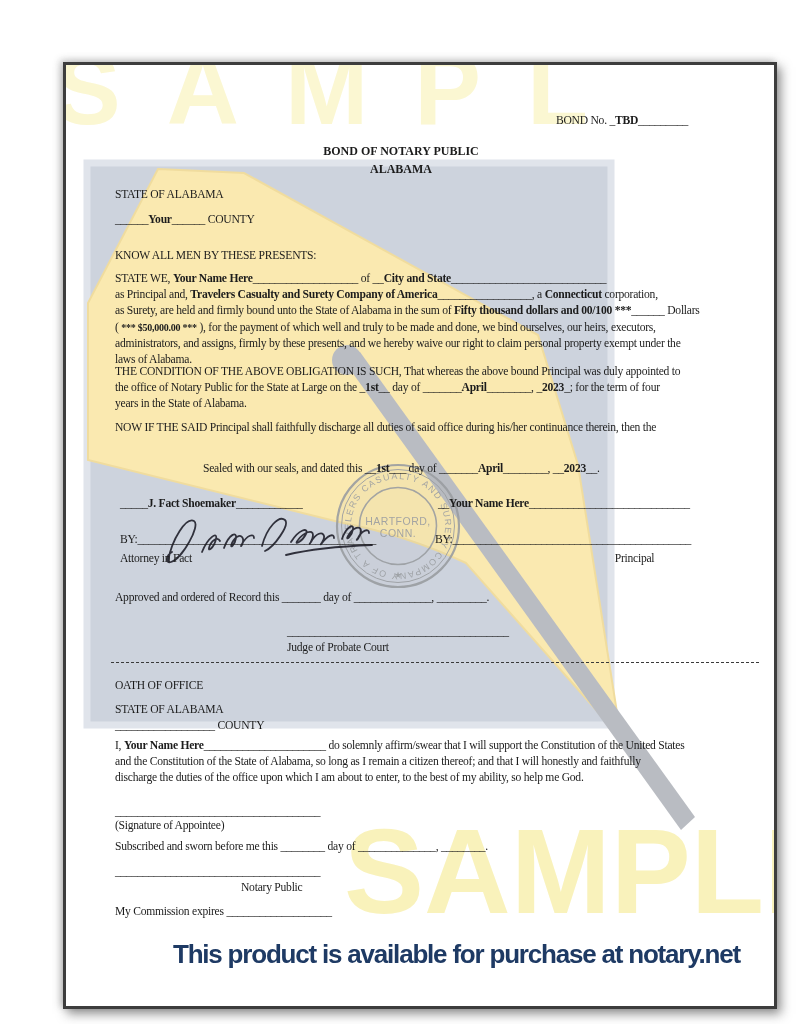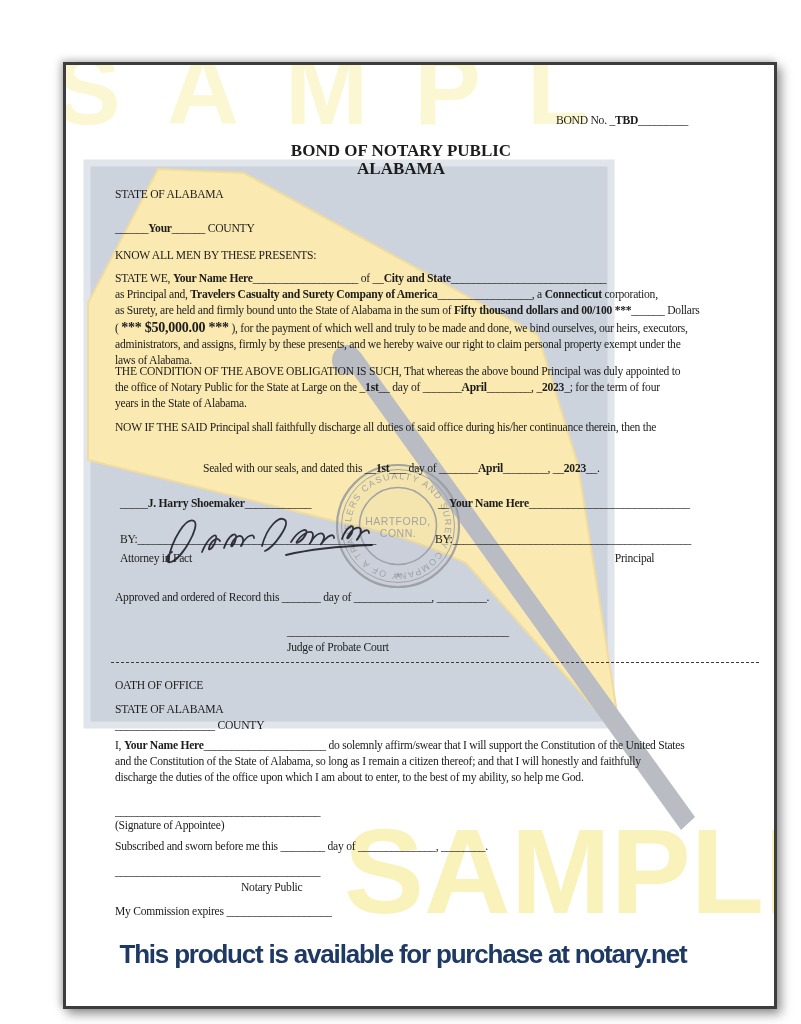--- a/index.html
+++ b/index.html
@@ -14,26 +14,26 @@
   .wm{position:absolute;font-family:"Liberation Sans",sans-serif;font-weight:bold;line-height:1;
       white-space:nowrap;pointer-events:none}
   .wm-top{left:-12px;top:-26px;font-size:100px;letter-spacing:46px;color:var(--watermark_top);
           width:582px;height:112px;overflow:hidden}
   .wm-bottom{left:278px;top:746px;font-size:120px;letter-spacing:0;color:var(--watermark_bottom)}
   .art{position:absolute;left:0;top:0;width:714px;height:947px}
   .txt{position:absolute;font-family:"Liberation Serif",serif;font-size:11.6px;letter-spacing:-0.25px;
        color:var(--ink);white-space:nowrap;line-height:16.2px;z-index:5}
   .sb{font-weight:bold}
   .su{text-underline-offset:2.5px;text-decoration-thickness:1px}
-  .ss{font-size:14px}
-  .title{font-weight:bold;font-size:17px;letter-spacing:0;text-align:center}
+  .ss{font-size:10px}
+  .title{font-weight:bold;font-size:12px;letter-spacing:0;text-align:center}
   .center{text-align:left}
   .right{text-align:center}
   .dashed{position:absolute;left:45px;top:597px;width:648px;border-top:1.6px dashed #3a3a3a;z-index:5}
-  .footer{position:absolute;left:0;top:874px;width:674px;text-align:center;z-index:5;
+  .footer{position:absolute;left:0;top:874px;width:674px;text-align:right;z-index:5;
           font-family:"Liberation Sans",sans-serif;font-weight:bold;font-size:26px;letter-spacing:-1.2px;
           color:var(--footer)}
 </style>
 </head>
 <body>
 
 <div class="page">
 
   <div class="wm wm-top">SAMPLE</div>
   <div class="wm wm-bottom">SAMPLE</div>
@@ -67,21 +67,21 @@
              M276,474 C280,462 288,458 287,464 C286,471 279,477 282,471 C287,462 295,460 295,466 C295,472 288,478 292,473 C296,465 303,463 303,468
              M220,490 C245,484 280,481 306,480" stroke="#23232e" stroke-width="1.8" fill="none" stroke-linecap="round" opacity="0.92"></path>
   </svg>
 
   <div class="txt" style="left:490px;top:48px"><span>BOND No. </span><span>_</span><span class="sb su">TBD</span><span>_________</span></div>
 
   <div class="txt title" style="left:60px;top:78px;width:550px">BOND OF NOTARY PUBLIC</div>
   <div class="txt title" style="left:60px;top:96px;width:550px">ALABAMA</div>
 
   <div class="txt" style="left:49px;top:122px"><span>STATE OF ALABAMA</span></div>
-  <div class="txt" style="left:49px;top:156px"><span>______</span><span class="sb su">Your</span><span>______</span><span> COUNTY</span></div>
+  <div class="txt" style="left:49px;top:147px"><span>______</span><span class="sb su">Your</span><span>______</span><span> COUNTY</span></div>
   <div class="txt" style="left:49px;top:183px"><span>KNOW ALL MEN BY THESE PRESENTS:</span></div>
 
   <div class="txt" style="left:49px;top:206px">
     <div><span>STATE WE,  </span><span class="sb su">Your Name Here</span><span>___________________</span><span> of </span><span>__</span><span class="sb su">City and State</span><span>____________________________</span></div>
     <div><span>as Principal and,  </span><span class="sb su">Travelers Casualty and Surety Company of America</span><span>_________________</span><span>, a </span><span class="sb su">Connecticut</span><span> corporation,</span></div>
     <div><span>as Surety, are held and firmly bound unto the State of Alabama in the sum of </span><span class="sb su">Fifty thousand dollars and 00/100 ***</span><span>______</span><span> Dollars</span></div>
     <div><span>( </span><span class="sb ss">*** $50,000.00 ***</span><span> ), for the payment of which well and truly to be made and done, we bind ourselves, our heirs, executors,</span></div>
     <div><span>administrators, and assigns, firmly by these presents, and we hereby waive our right to claim personal property exempt under the</span></div>
     <div><span>laws of Alabama.</span></div>
   </div>
@@ -91,21 +91,21 @@
     <div><span>the office of Notary Public for the State at Large on the </span><span>_</span><span class="sb su">1st</span><span>__ day of _______</span><span class="sb su">April</span><span>________, _</span><span class="sb su">2023</span><span>_; for the term of four</span></div>
     <div><span>years in the State of Alabama.</span></div>
   </div>
 
   <div class="txt" style="left:49px;top:355px">
     <div><span>NOW IF THE SAID Principal shall faithfully discharge all duties of said office during his/her continuance therein, then the</span></div>
   </div>
 
   <div class="txt" style="left:137px;top:396px"><span>Sealed with our seals, and dated this __</span><span class="sb su">1st</span><span>___ day of _______</span><span class="sb su">April</span><span>________, __</span><span class="sb su">2023</span><span>__.</span></div>
 
-  <div class="txt" style="left:54px;top:431px"><span>_____</span><span class="sb su">J. Harry Shoemaker</span><span>____________</span></div>
+  <div class="txt" style="left:54px;top:431px"><span>_____</span><span class="sb su">J. Fact Shoemaker</span><span>____________</span></div>
   <div class="txt" style="left:372px;top:431px"><span>__</span><span class="sb su">Your Name Here</span><span>_____________________________</span></div>
   <div class="txt" style="left:54px;top:467px"><span>BY:</span><span>___________________________________________</span></div>
   <div class="txt" style="left:369px;top:467px"><span>BY:</span><span>___________________________________________</span></div>
   <div class="txt center" style="left:54px;top:486px;width:340px"><span>Attorney in Fact</span></div>
   <div class="txt right" style="left:500px;top:486px;width:137px"><span>Principal</span></div>
 
   <div class="txt" style="left:49px;top:525px"><span>Approved and ordered of Record this _______ day of ______________, _________.</span></div>
 
   <div class="txt center" style="left:221px;top:575px;width:240px"><span>Judge of Probate Court</span></div>
   <div class="txt center" style="left:221px;top:559px;width:240px"><span>________________________________________</span></div>

